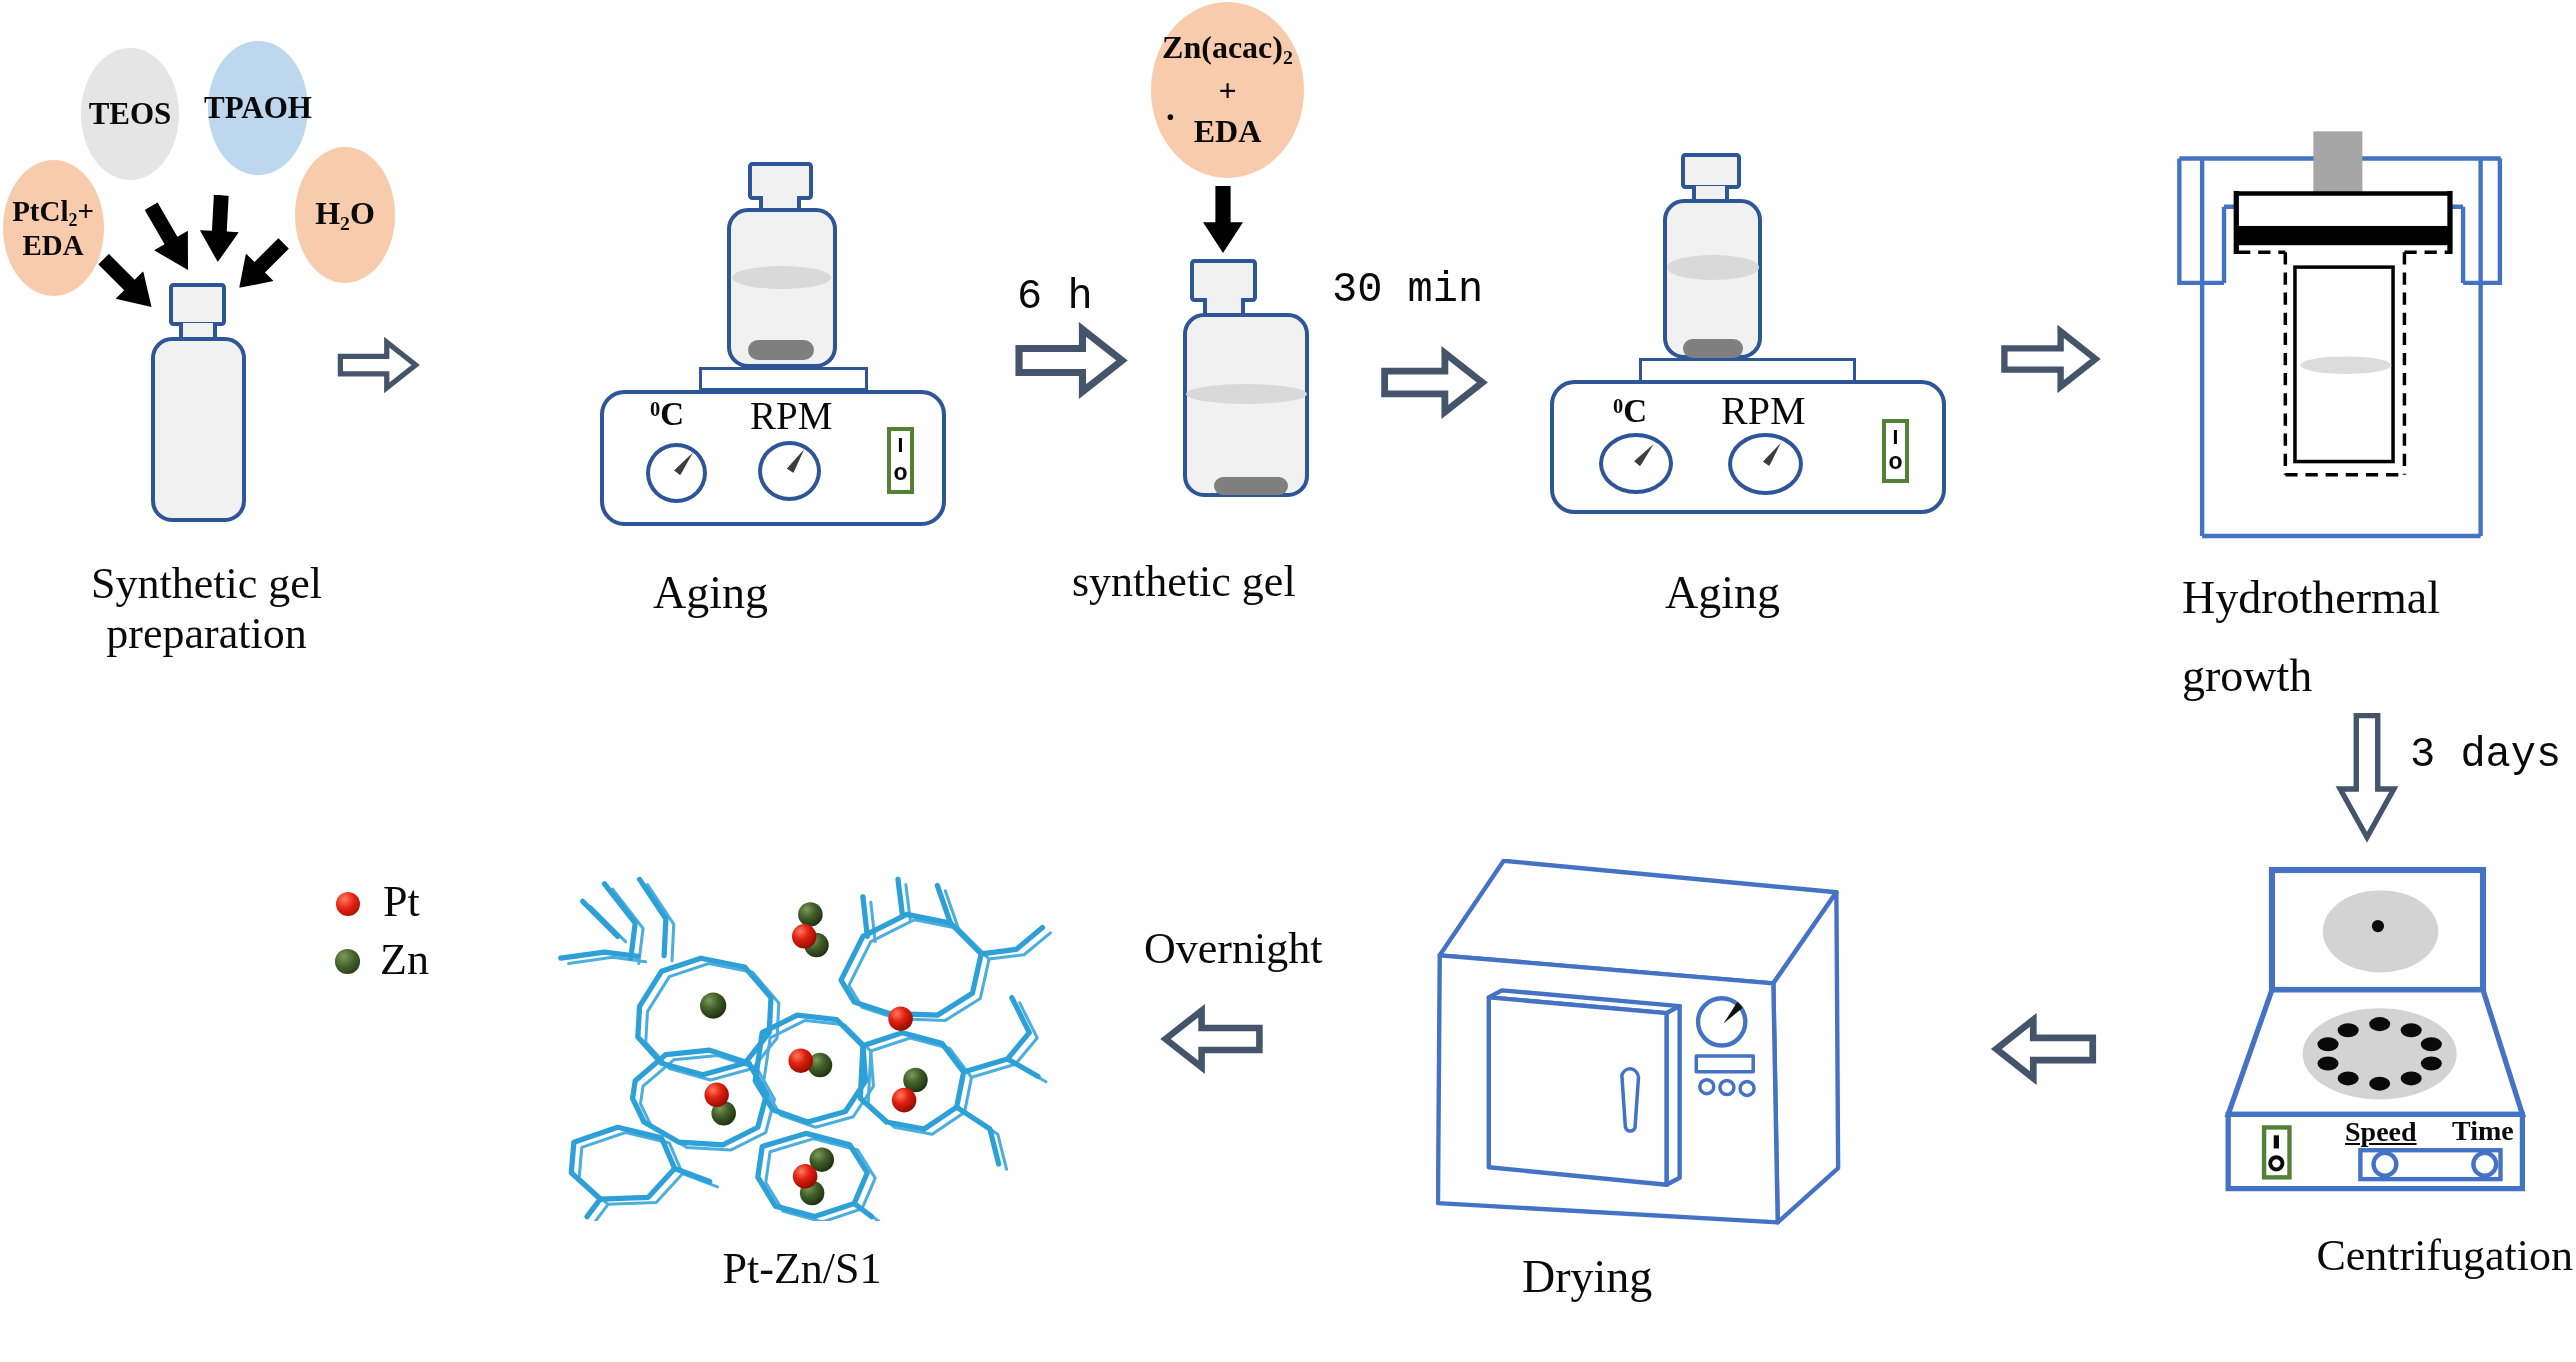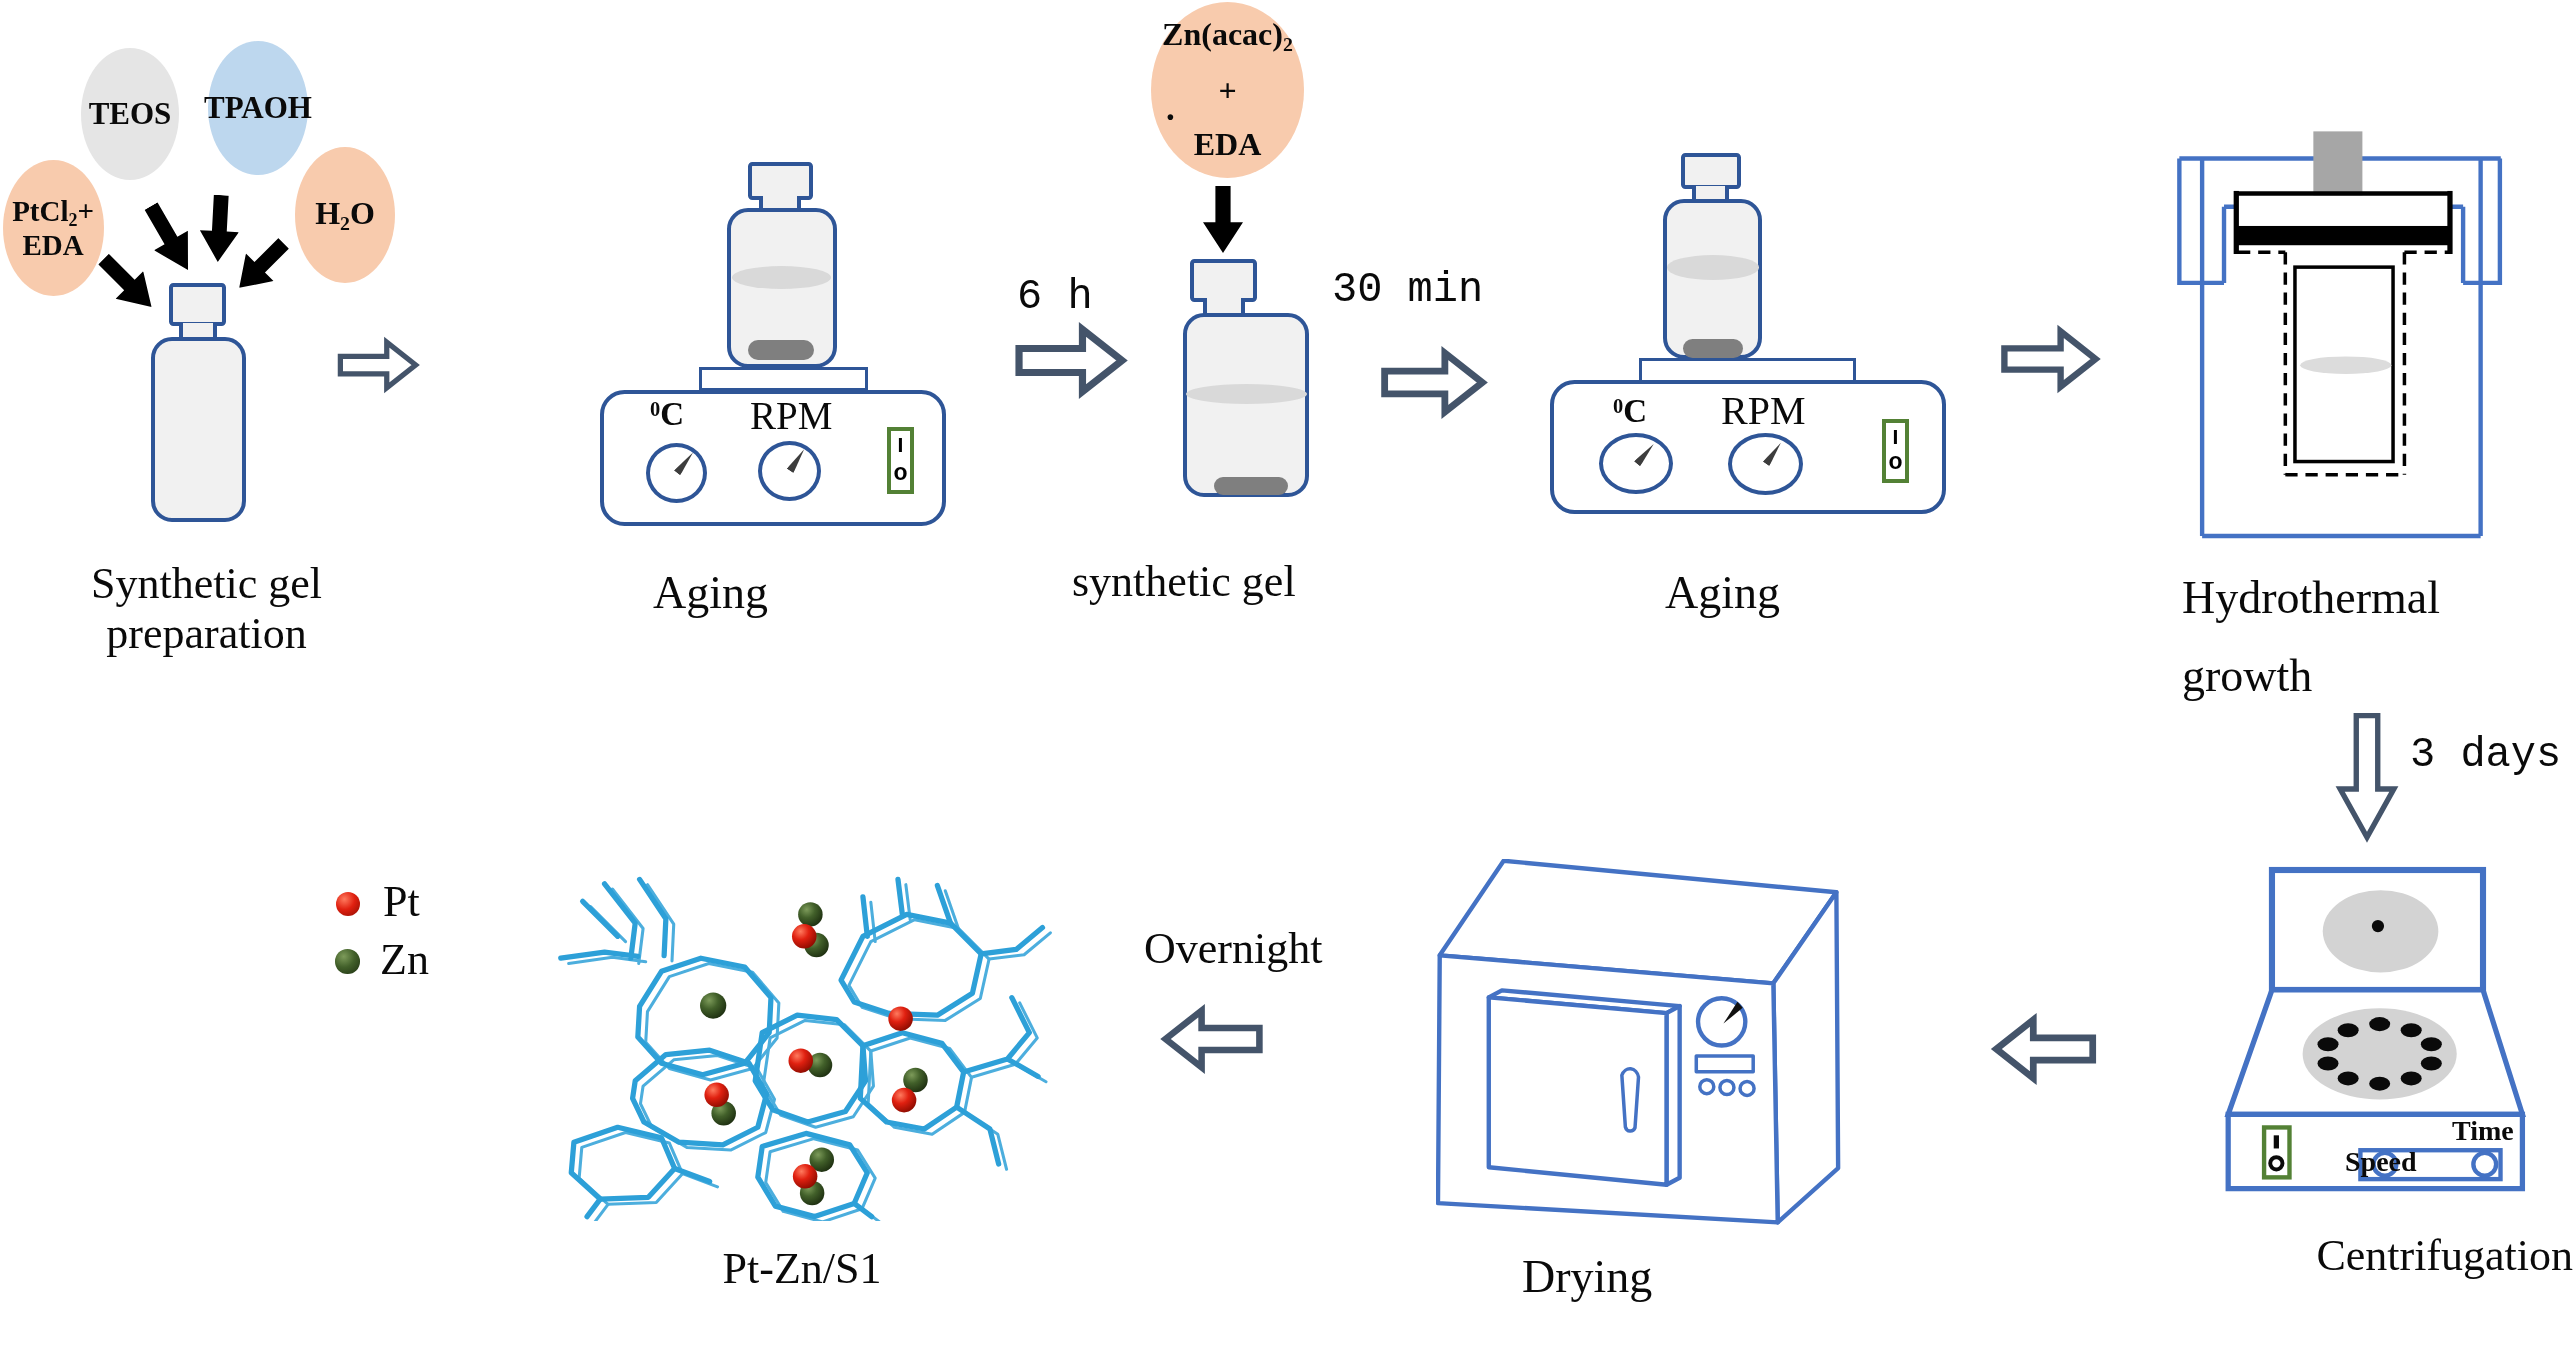--- a/index.html
+++ b/index.html
@@ -88,21 +88,21 @@
     <span class="sw-on">I</span>
     <span class="sw-off">o</span>
   </div>
   <div class="abs caption" style="left:653px;top:566px;font-size:46px;">Aging</div>
 
   <div class="abs duration" style="left:1017px;top:273px;">6 h</div>
   <svg class="abs" style="left:1005px;top:321px;" width="131" height="79" viewBox="0 0 96 66">
     <path d="M5 23 H58 V7 L91 33 L58 59 V43 H5 Z" fill="#fff" stroke="#44546a" stroke-width="6"></path>
   </svg>
 
-  <div class="abs ellipse" style="left:1151px;top:1.8px;width:153px;height:176px;background:#f8cbad;font-size:32px;line-height:1.3;gap:13px;">
+  <div class="abs ellipse" style="left:1151px;top:1.8px;width:153px;height:176px;background:#f8cbad;font-size:32px;line-height:1.3;">
     <span><span>Zn(acac)</span><span class="sub">2</span></span>
     <span>+</span>
     <span>EDA</span>
   </div>
   <span class="abs" style="left:1166px;top:89px;font-size:35px;font-weight:bold;">.</span>
   <div class="abs black-arrow" style="left:1203px;top:186px;width:40px;height:67px;"></div>
 
   <div class="abs cap" style="left:1190px;top:259px;width:67px;height:43px;"></div>
   <div class="abs neck" style="left:1203px;top:298px;width:42px;height:16.7px;"></div>
   <div class="abs bbody" style="left:1183px;top:313px;width:126px;height:184px;"></div>
@@ -196,21 +196,21 @@
         <ellipse cx="216" cy="246" rx="12" ry="8"></ellipse>
     </g>
     <polygon points="7,287 343,287 343,372 7,372" fill="#fff" stroke="#4472c4" stroke-width="6"></polygon>
     <rect x="48" y="302" width="29" height="57" fill="#fff" stroke="#538135" stroke-width="5"></rect>
     <rect x="59" y="311" width="6" height="15" fill="#0a0a0a"></rect>
     <circle cx="62" cy="343" r="7" fill="#fff" stroke="#0a0a0a" stroke-width="4.5"></circle>
     <rect x="158" y="328" width="160" height="33" fill="#fff" stroke="#4472c4" stroke-width="5"></rect>
     <circle cx="186" cy="344" r="13" fill="#fff" stroke="#4472c4" stroke-width="5"></circle>
     <circle cx="300" cy="344" r="13" fill="#fff" stroke="#4472c4" stroke-width="5"></circle>
   </svg>
-  <span class="abs" style="left:2345px;top:1146px;font-size:28px;font-weight:bold;">Speed</span>
+  <span class="abs" style="left:2345px;top:1116px;font-size:28px;font-weight:bold;text-decoration:underline;">Speed</span>
   <span class="abs" style="left:2452px;top:1115px;font-size:28px;font-weight:bold;">Time</span>
   <div class="abs caption" style="left:2222px;top:1230px;width:351px;text-align:right;">Centrifugation</div>
 
   <svg class="abs" style="left:1978px;top:1012px;transform:scaleX(-1);" width="133" height="74" viewBox="0 0 96 66">
     <path d="M5 23 H58 V7 L91 33 L58 59 V43 H5 Z" fill="#fff" stroke="#44546a" stroke-width="6"></path>
   </svg>
 
   <svg class="abs" style="left:1436px;top:859px;" width="405" height="366" viewBox="0 0 462 418">
     <g fill="#fff" stroke="#4472c4" stroke-width="5" stroke-linejoin="round">
       <polygon points="4,110 77,2 457,38 385,142"></polygon>

